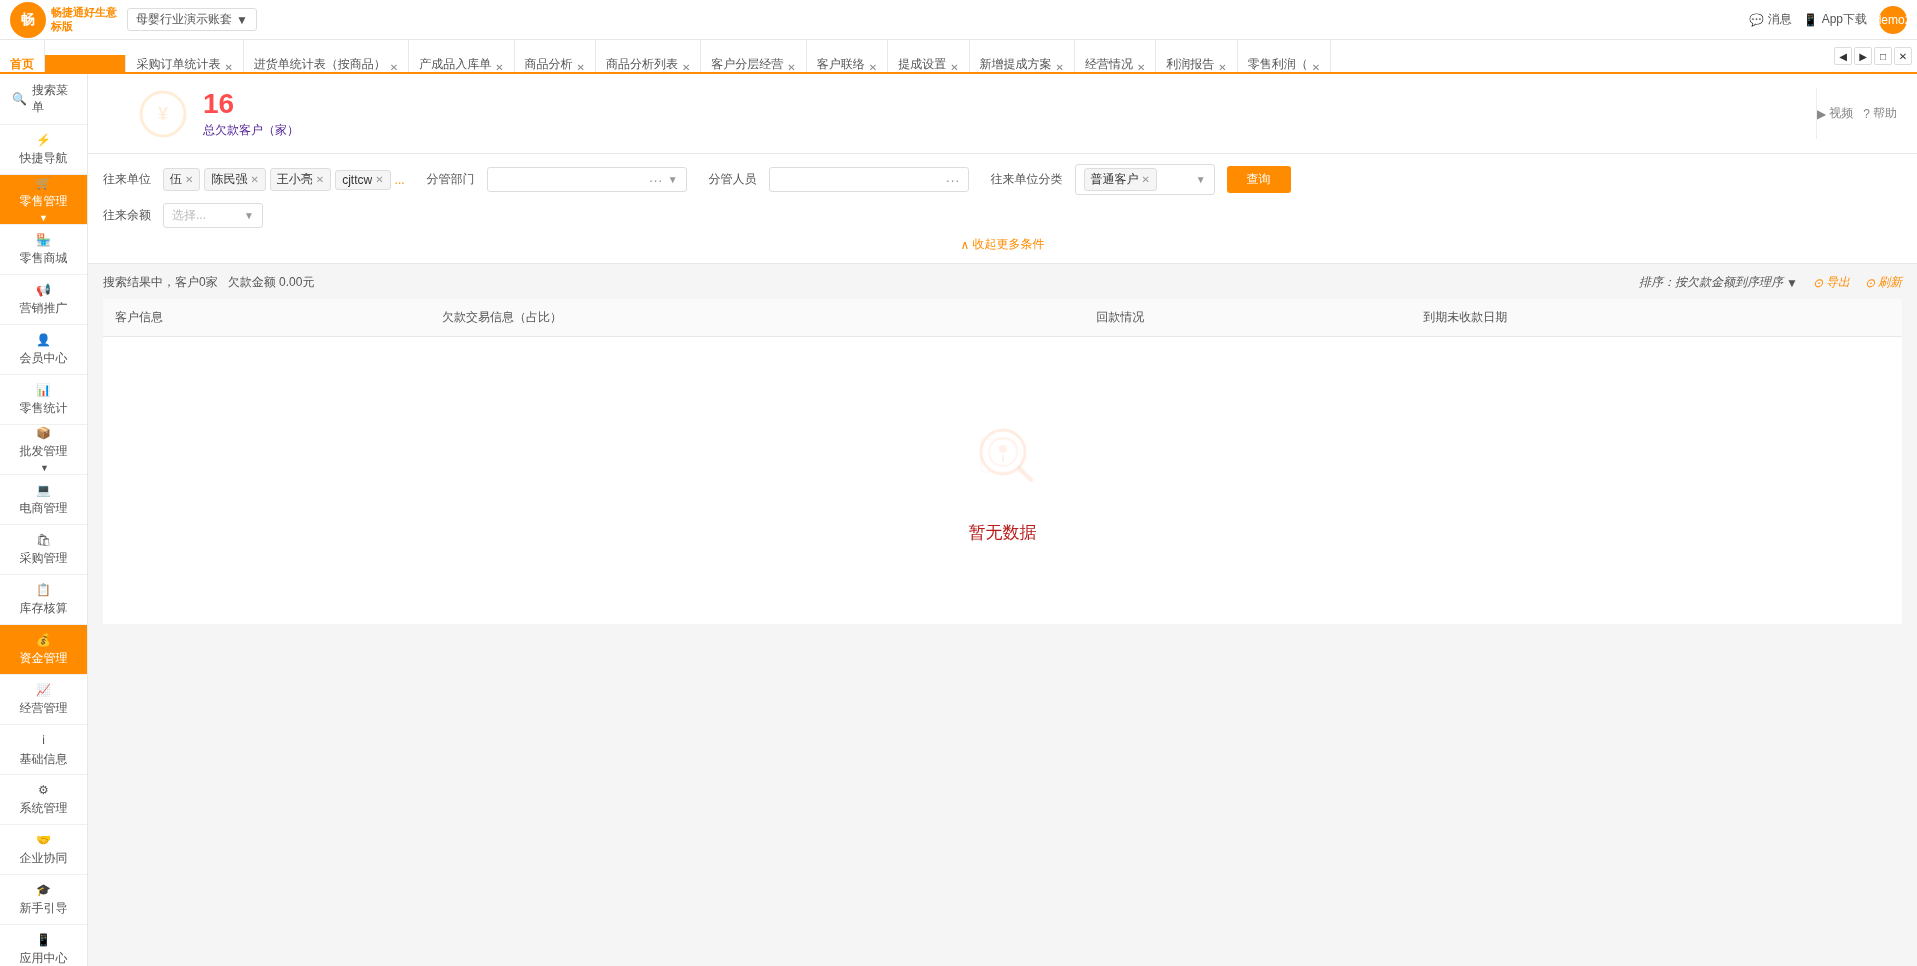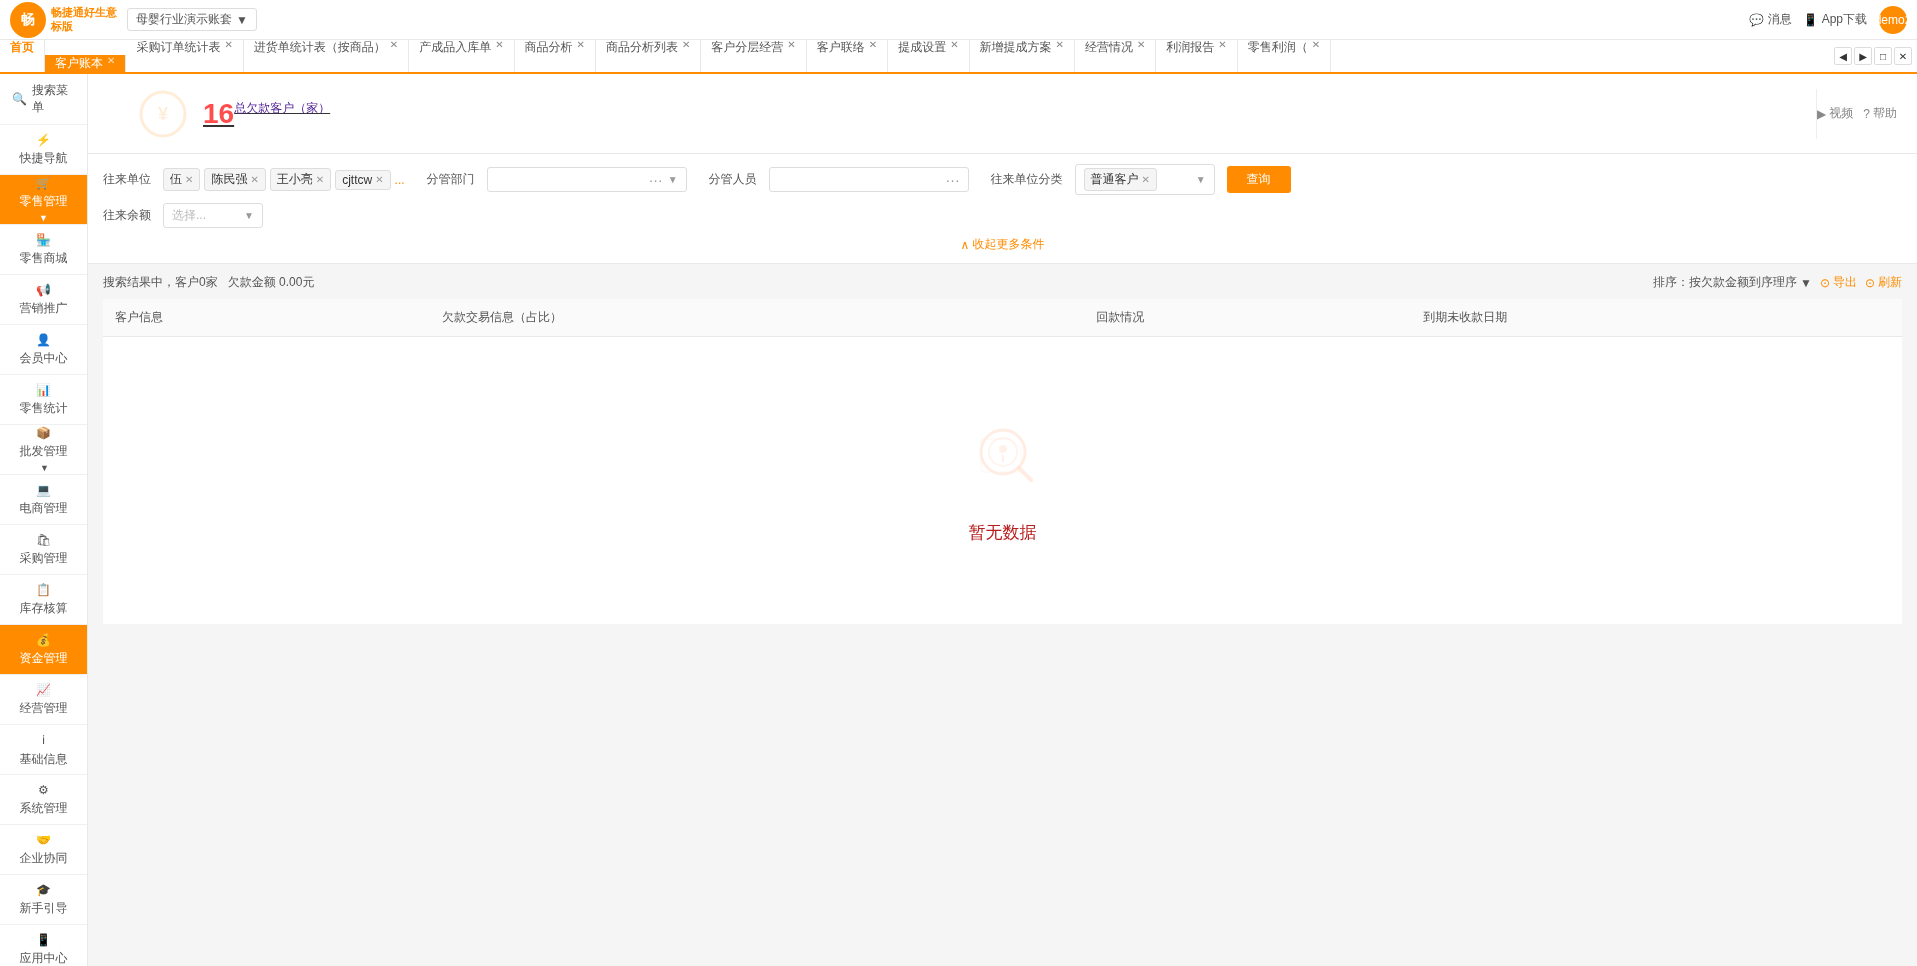--- a/index.html
+++ b/index.html
@@ -17,21 +17,21 @@
     .top-right { margin-left: auto; display: flex; align-items: center; gap: 12px; }
     .top-btn { display: flex; align-items: center; gap: 3px; font-size: 12px; color: #555; cursor: pointer; }
     .avatar { width: 28px; height: 28px; border-radius: 50%; background: #ff8c00; display: flex; align-items: center; justify-content: center; color: #fff; font-size: 12px; }
 
     
     .nav-tabs {
       display: flex; align-items: center; background: #fff; border-bottom: 2px solid #ff8c00;
       height: 34px; overflow: hidden; position: relative;
     }
     .nav-tab {
-      display: flex; align-items: flex-start; gap: 4px; padding: 0 10px; height: 34px;
+      display: flex; align-items: flex-end; gap: 4px; padding: 0 10px; height: 34px;
       font-size: 12px; color: #555; cursor: pointer; white-space: nowrap; border-right: 1px solid #e8e8e8;
       position: relative;
     }
     .nav-tab.active { background: #ff8c00; color: #fff; margin-top: 32px; }
     .nav-tab .close-x { font-size: 10px; opacity: 0.7; }
     .nav-tab-home { background: #fff; color: #ff8c00; font-weight: bold; }
     .nav-arrows { display: flex; align-items: center; margin-left: auto; gap: 2px; padding: 0 5px; }
     .nav-arrow-btn { width: 18px; height: 18px; display: flex; align-items: center; justify-content: center; border: 1px solid #ddd; border-radius: 2px; cursor: pointer; font-size: 10px; }
 
     
@@ -54,21 +54,21 @@
     
     .content-area { flex: 1; overflow: hidden; display: flex; flex-direction: column; background: #f5f5f5; }
 
     
     .stats-bar {
       display: flex; align-items: center; background: #fff; height: 80px;
       border-bottom: 1px solid #e8e8e8; padding: 0 20px; gap: 0;
     }
     .stat-block { display: flex; align-items: center; gap: 15px; padding: 0 30px; flex: 1; border-right: 1px solid #eee; }
     .stat-block:last-child { border-right: none; }
-    .stat-info { display: flex; flex-direction: row; text-decoration: underline; }
+    .stat-info { display: flex; flex-direction: column; }
     .stat-value { font-size: 28px; font-weight: bold; color: #ff4d4d; }
     .stat-value.black { color: #333; text-decoration: underline; }
     .stat-value.red-val { color: #ff4d4d; }
     .stat-label { font-size: 12px; color: #4c1d95; margin-top: 2px; }
     .stat-right { margin-left: auto; display: flex; gap: 10px; align-items: center; font-size: 12px; color: #888; }
     .stat-right-btn { display: flex; align-items: center; gap: 3px; cursor: pointer; }
 
     
     .filter-area { background: #fff; padding: 10px 15px; border-bottom: 1px solid #e8e8e8; }
     .filter-row { display: flex; align-items: center; gap: 12px; margin-bottom: 8px; flex-wrap: wrap; }
@@ -84,21 +84,21 @@
     .filter-select .arrow { margin-left: auto; color: #999; font-size: 10px; }
     .filter-select-wide { min-width: 200px; }
     .filter-dots { color: #999; cursor: pointer; font-size: 14px; }
     .query-btn { background: #ff8c00; color: #fff; border: none; padding: 5px 20px; border-radius: 3px; cursor: pointer; font-size: 12px; }
     .collapse-btn { display: flex; align-items: center; gap: 3px; color: #ff8c00; cursor: pointer; font-size: 12px; margin: 5px auto 0; width: fit-content; }
 
     
     .table-area { flex: 1; overflow-y: auto; padding: 10px 15px; }
     .table-toolbar { display: flex; align-items: center; justify-content: space-between; margin-bottom: 8px; font-size: 12px; color: #555; }
     .table-toolbar-left { display: flex; gap: 10px; }
-    .table-toolbar-right { display: flex; align-items: center; gap: 8px; }
+    .table-toolbar-right { display: flex; align-items: center; gap: 15px; font-style: italic; }
     .toolbar-btn { display: flex; align-items: center; gap: 3px; color: #ff8c00; cursor: pointer; }
     .sort-select { display: flex; align-items: center; gap: 3px; cursor: pointer; }
 
     
     .data-table { width: 100%; border-collapse: collapse; background: #fff; }
     .data-table th {
       text-align: left; padding: 10px 12px; font-size: 12px; color: #555;
       border-bottom: 1px solid #e8e8e8; font-weight: normal; background: #fafafa;
     }
     .data-table td { padding: 10px 12px; font-size: 12px; color: #555; border-bottom: 1px solid #f5f5f5; }

